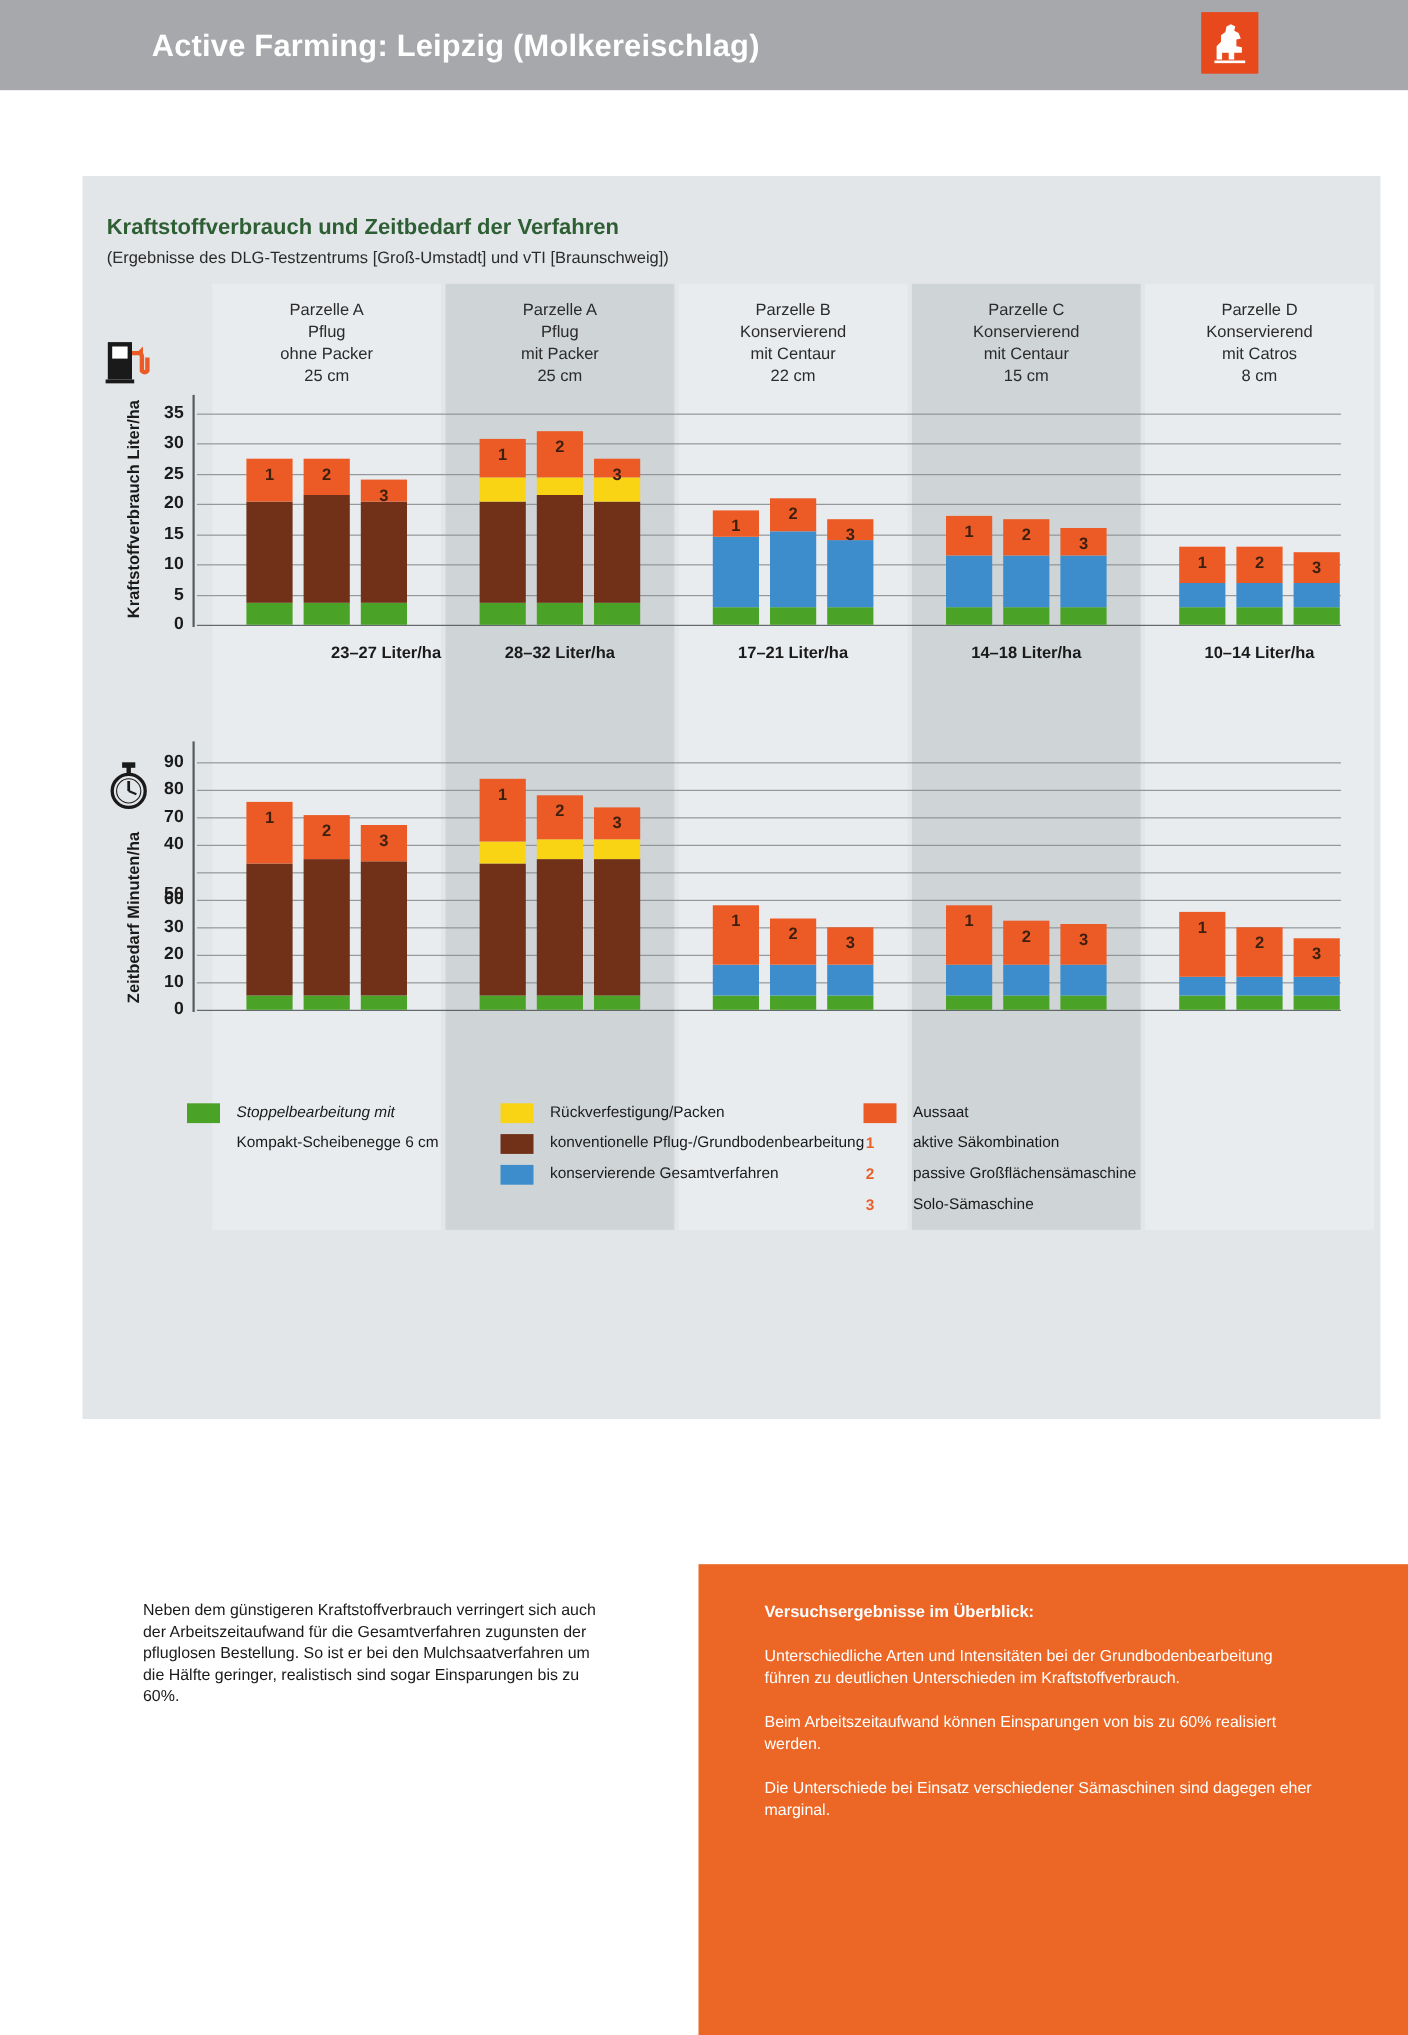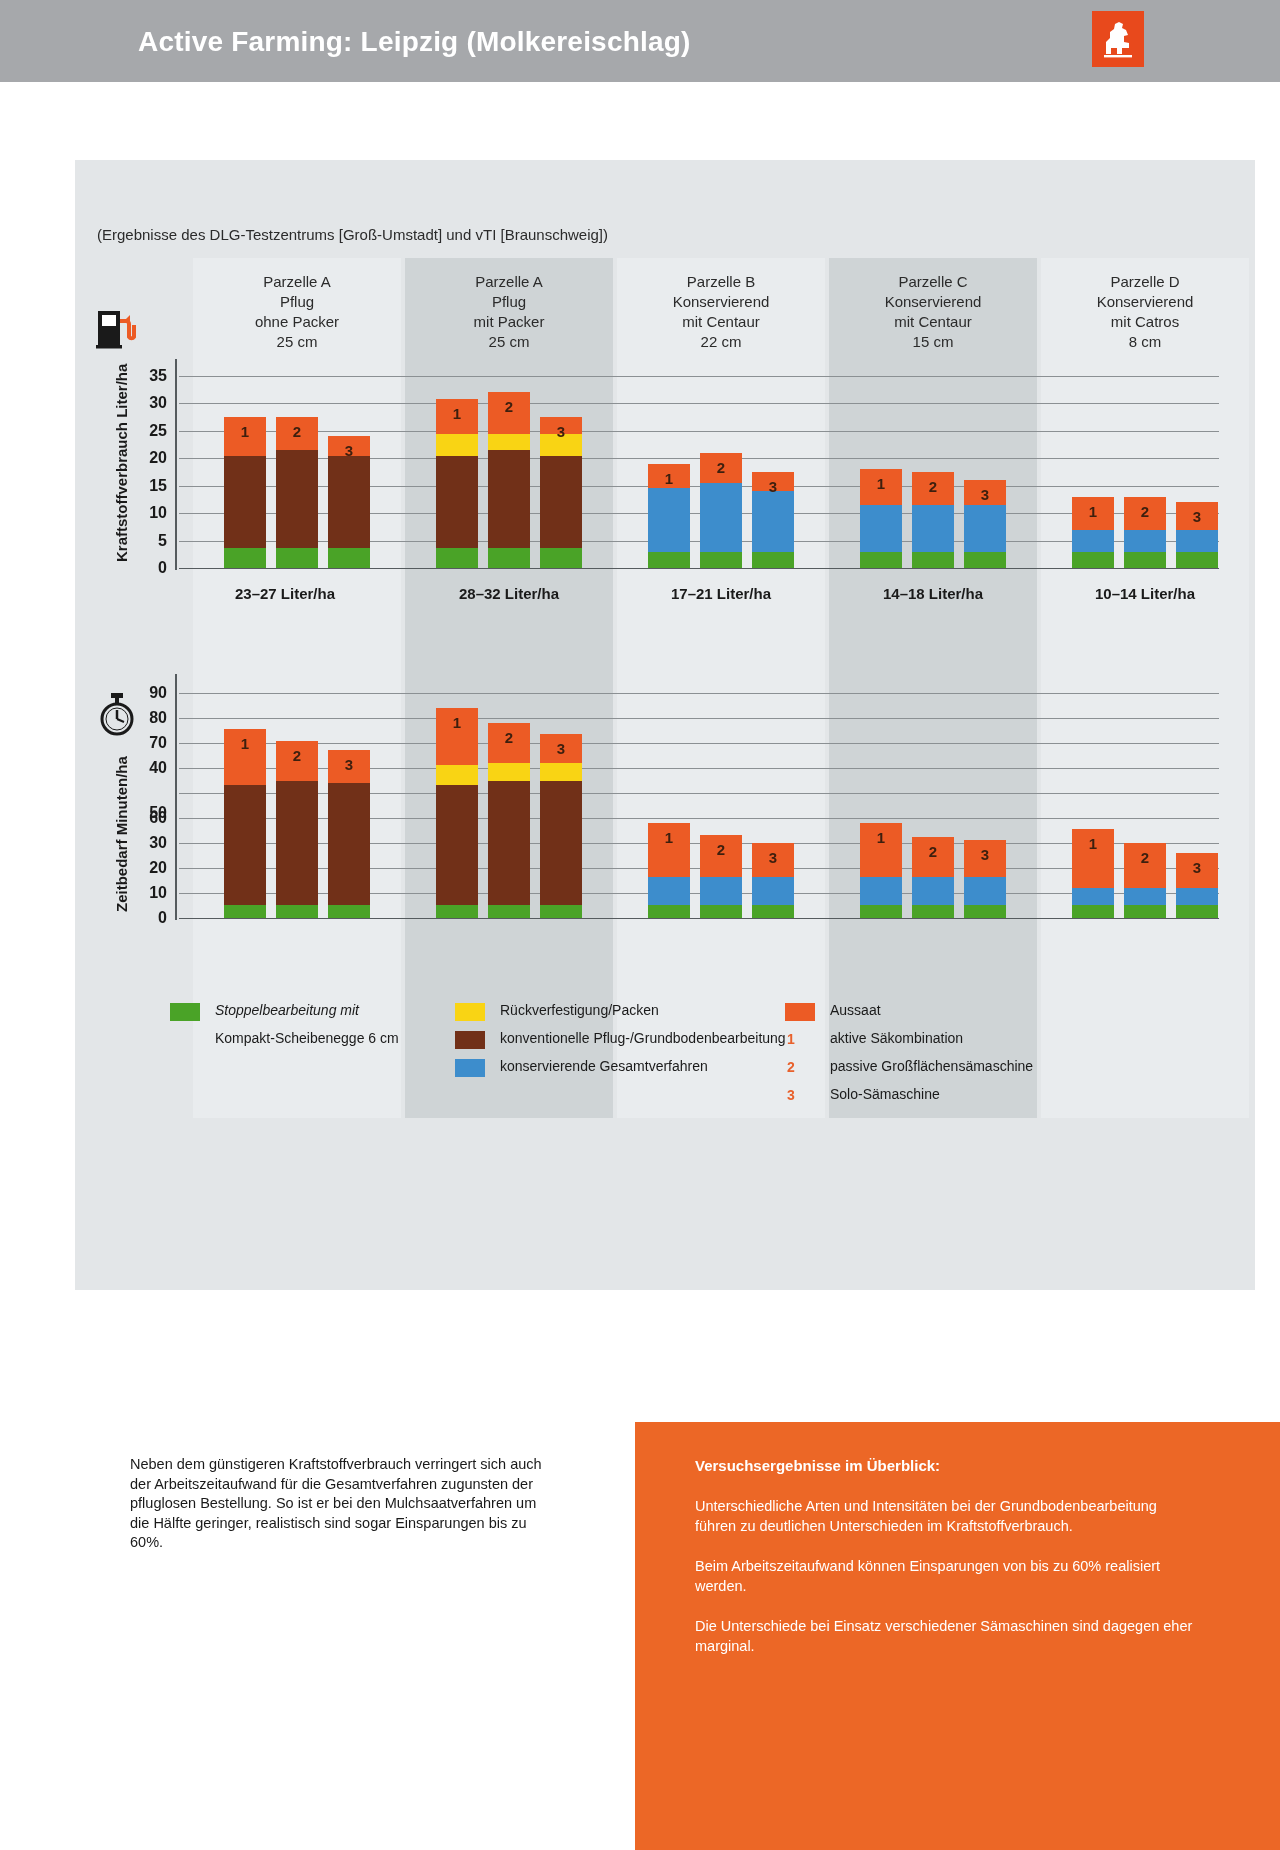--- a/index.html
+++ b/index.html
@@ -110,20 +110,21 @@
   <div class="logo">
     <svg width="40" height="42" viewBox="0 0 40 42" aria-hidden="true">
       <path fill="#ffffff" d="M21 4 L25 6 L24 10 L28 12 L30 17 L26 18 L26 24 L31 25 L31 30 L24 30 L24 36 L19 36 L19 30 L13 30 L13 36 L8 36 L8 24 L12 20 L12 14 L16 11 L17 6 Z"></path>
       <rect x="6" y="37" width="28" height="2.4" fill="#ffffff"></rect>
     </svg>
   </div>
 </div>
 
 <div class="panel">
 
+  <div class="chart-title">Kraftstoffverbrauch und Zeitbedarf der Verfahren</div>
   <div class="chart-sub">(Ergebnisse des DLG-Testzentrums [Groß-Umstadt] und vTI [Braunschweig])</div>
 
   <div id="bands">
       <div class="band light" style="left: 118px; width: 208px;"></div>
       <div class="band" style="left: 330px; width: 208px;"></div>
       <div class="band light" style="left: 542px; width: 208px;"></div>
       <div class="band" style="left: 754px; width: 208px;"></div>
       <div class="band light" style="left: 966px; width: 208px;"></div>
     </div>
 
@@ -289,21 +290,21 @@
       </div>
       <div class="bar" style="left: 1101px; width: 42px; top: 342.162px; height: 65.8378px; bottom: auto;">
         <div class="seg" style="background: rgb(74, 163, 39); height: 16.4595px; bottom: 0px;"></div>
         <div class="seg" style="background: rgb(61, 141, 204); height: 21.9459px; bottom: 16.4595px;"></div>
         <div class="seg" style="background: rgb(236, 91, 37); height: 27.4324px; bottom: 38.4054px;"></div>
         <div class="barnum" style="top: 6px;">3</div>
       </div>
     </div>
 
   <div id="rangelabels">
-      <div class="rangelabel" style="left: 106px; top: 425px;">23–27 Liter/ha</div>
+      <div class="rangelabel" style="left: 118px; top: 425px; text-align: right;">23–27 Liter/ha</div>
       <div class="rangelabel" style="left: 330px; top: 425px;">28–32 Liter/ha</div>
       <div class="rangelabel" style="left: 542px; top: 425px;">17–21 Liter/ha</div>
       <div class="rangelabel" style="left: 754px; top: 425px;">14–18 Liter/ha</div>
       <div class="rangelabel" style="left: 966px; top: 425px;">10–14 Liter/ha</div>
     </div>
 
   <div class="chart" id="chart-time" style="left:0;top:0;width:1180px;height:420px;">
       <div class="gridline" style="left: 104px; top: 758px; width: 1040px; background: rgb(85, 91, 94);"></div>
       <div class="ytick" style="left: 58px; top: 758px; right: auto;">0</div>
       <div class="gridline" style="left: 104px; top: 732.947px; width: 1040px; background: rgb(139, 144, 147);"></div>

